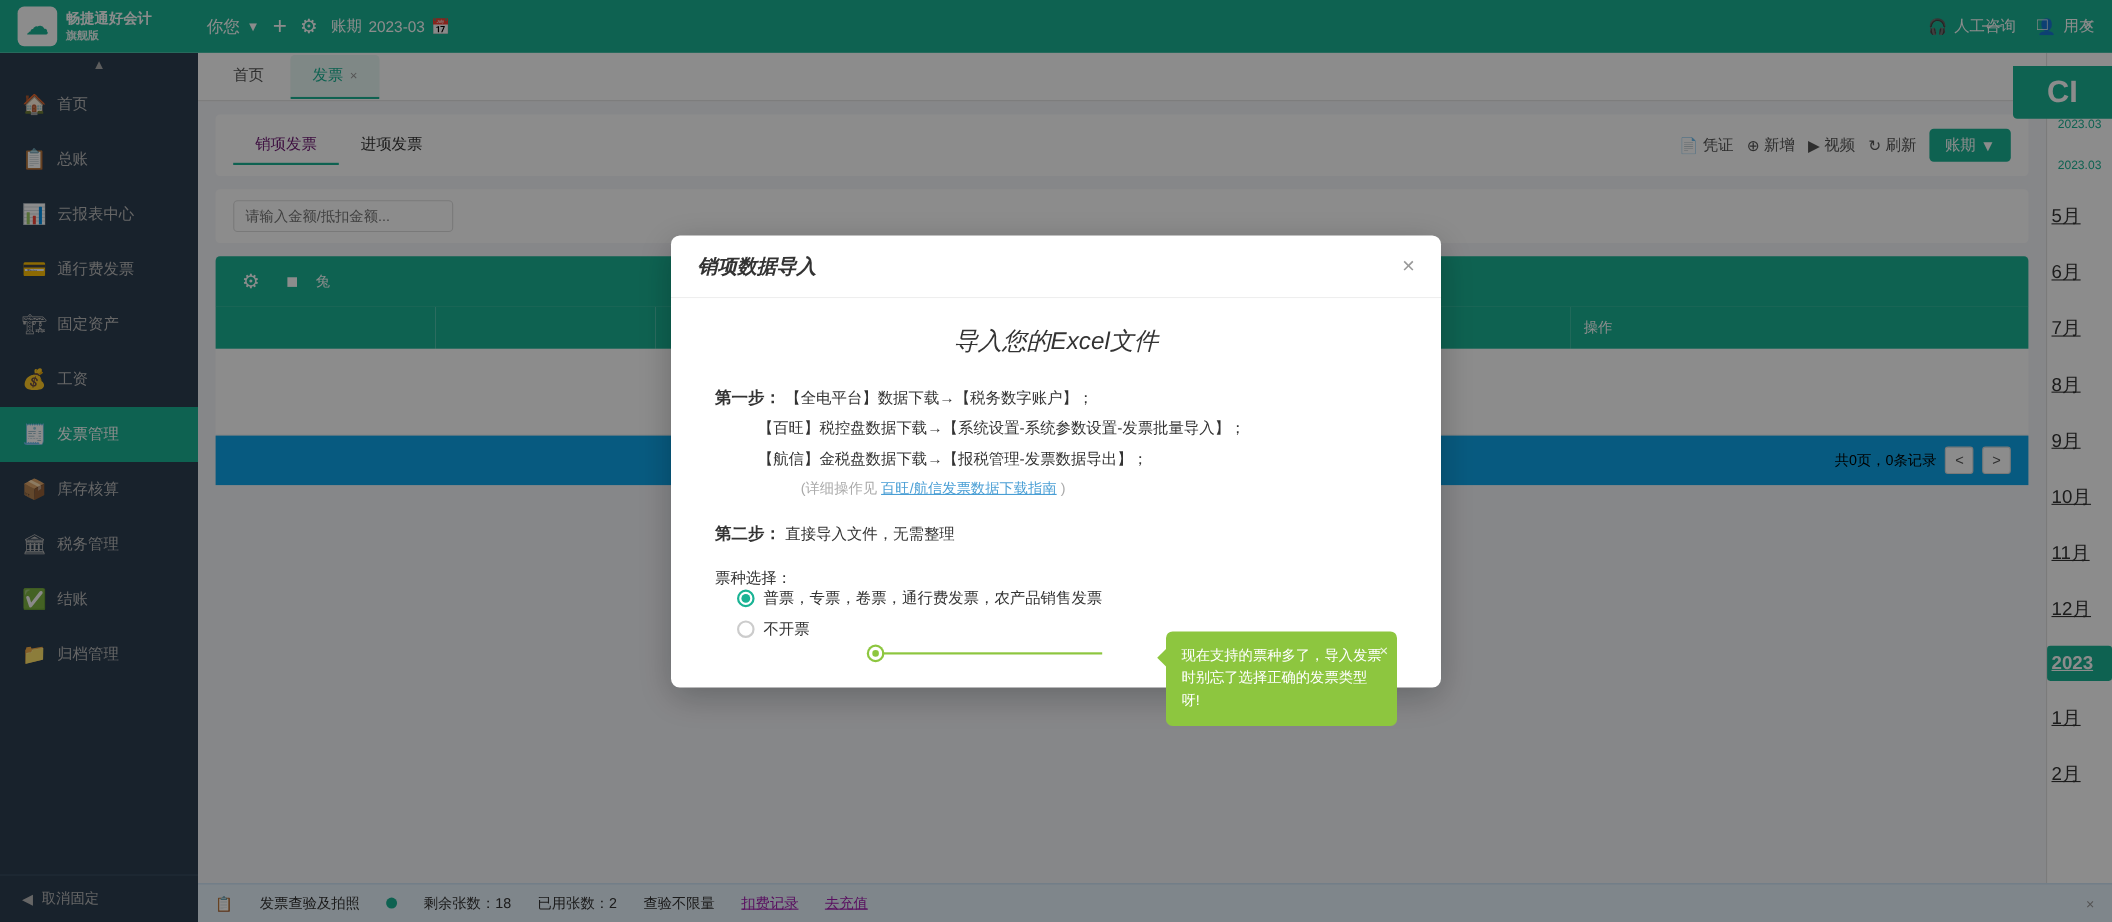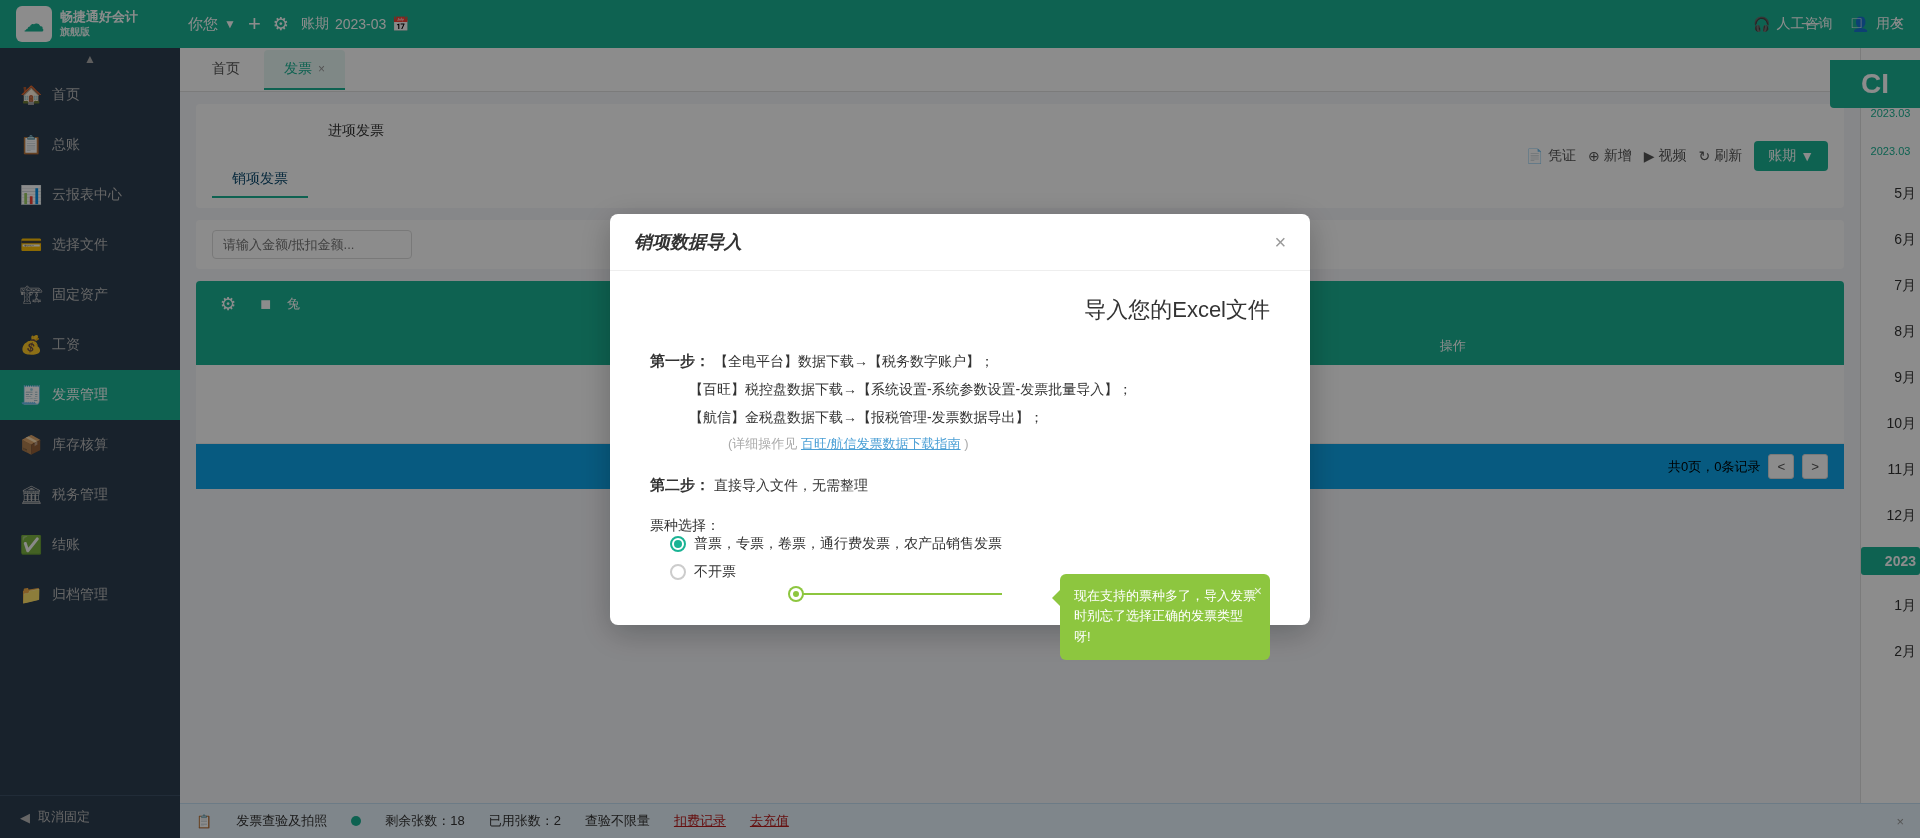--- a/index.html
+++ b/index.html
@@ -83,21 +83,21 @@
     .page-toolbar {
       display: flex; align-items: center; gap: 16px;
       background: white; padding: 10px 16px; border-radius: 4px;
       margin-bottom: 12px; flex-wrap: wrap;
     }
     .sub-tabs { display: flex; gap: 0; }
     .sub-tab {
       padding: 8px 20px; cursor: pointer; color: #333;
       border-bottom: 2px solid transparent; font-size: 14px;
     }
-    .sub-tab.active { color: #0c4a6e; border-bottom: 2px solid #1ab394; margin-top: 48px; }
+    .sub-tab.active { color: #701a75; border-bottom: 2px solid #1ab394; }
 
     
     .filter-row {
       display: flex; align-items: center; gap: 8px;
       background: white; padding: 10px 16px; border-radius: 4px;
       margin-bottom: 12px;
     }
     .filter-input {
       padding: 6px 10px; border: 1px solid #ddd; border-radius: 4px;
       font-size: 13px; color: #999; width: 200px;
@@ -125,22 +125,22 @@
     }
 
     
     .right-panel {
       position: fixed; top: 48px; right: 0; width: 60px;
       background: #fff; border-left: 1px solid #e0e0e0;
       display: flex; flex-direction: column; align-items: center;
       padding: 8px 0; gap: 16px; z-index: 80; bottom: 0;
     }
     .right-panel-month {
-      padding: 6px 4px; color: #333; font-size: 14px; cursor: pointer;
-      text-align: right; width: 100%;
+      padding: 6px 4px; color: #333; font-size: 17px; cursor: pointer;
+      text-align: left; width: 100%; text-decoration: underline;
     }
     .right-panel-month.current-year {
       background: #1ab394; color: white; border-radius: 3px;
       font-weight: bold;
     }
     .rp-scroll-btn {
       color: #1ab394; font-size: 18px; cursor: pointer;
       padding: 4px;
     }
 
@@ -155,21 +155,21 @@
     }
 
     
     .bottom-bar {
       position: fixed; bottom: 0; left: 180px; right: 0;
       background: #e8f4fd; border-top: 1px solid #c5e0f5;
       display: flex; align-items: center; padding: 8px 16px;
       gap: 24px; font-size: 13px; color: #333; z-index: 80;
     }
     .bottom-bar .bottom-icon { color: #1ab394; }
-    .bottom-bar .bottom-link { color: #b91c1c; cursor: pointer; text-decoration: underline; }
+    .bottom-bar .bottom-link { color: #a21caf; cursor: pointer; text-decoration: underline; }
     .bottom-bar .close-btn { margin-left: auto; color: #999; cursor: pointer; }
 
     
     .modal-overlay {
       position: fixed; top: 0; left: 0; right: 0; bottom: 0;
       background: rgba(0,0,0,0.45); z-index: 200;
       display: flex; align-items: center; justify-content: center;
     }
 
     
@@ -180,22 +180,22 @@
     }
     .modal-header {
       display: flex; align-items: center; justify-content: space-between;
       padding: 16px 24px; border-bottom: 1px solid #eee; font-style: italic;
     }
     .modal-title { font-size: 18px; font-weight: bold; color: #333; }
     .modal-close { font-size: 20px; cursor: pointer; color: #999; line-height: 1; }
     .modal-body { padding: 24px 40px 32px; }
 
     .modal-main-title {
-      text-align: right; font-size: 22px; color: #333;
-      margin-bottom: 22px; font-weight: normal;
+      text-align: center; font-size: 22px; color: #333;
+      margin-bottom: 22px; font-weight: normal; font-style: italic;
     }
 
     .step-row { margin-bottom: 18px; }
     .step-label { font-size: 15px; color: #333; font-weight: bold; display: inline; }
     .step-content { font-size: 14px; color: #333; line-height: 2.0; }
     .step-link { color: #4a9fd5; text-decoration: underline; cursor: pointer; font-size: 13px; }
 
     .ticket-select-row { margin-bottom: 12px; }
     .ticket-select-label { font-size: 14px; color: #333; margin-bottom: 10px; }
     .radio-group { display: flex; flex-direction: column; gap: 10px; padding-left: 20px; }
@@ -313,21 +313,21 @@
   <div class="sidebar-item">
     <span class="nav-icon">📋</span>
     <span>总账</span>
   </div>
   <div class="sidebar-item">
     <span class="nav-icon">📊</span>
     <span>云报表中心</span>
   </div>
   <div class="sidebar-item">
     <span class="nav-icon">💳</span>
-    <span>选择文件</span>
+    <span>通行费发票</span>
   </div>
   <div class="sidebar-item">
     <span class="nav-icon">🏗</span>
     <span>固定资产</span>
   </div>
   <div class="sidebar-item">
     <span class="nav-icon">💰</span>
     <span>工资</span>
   </div>
   <div class="sidebar-item active">

